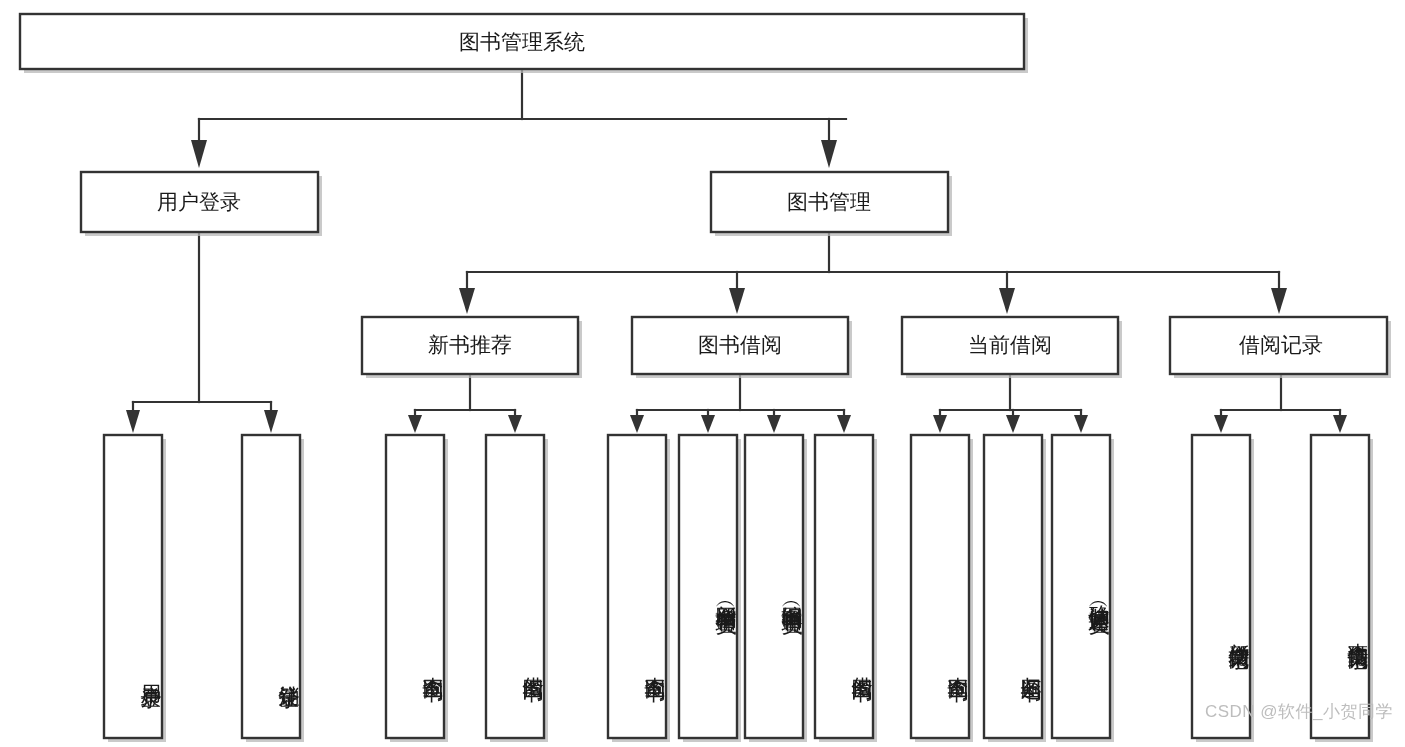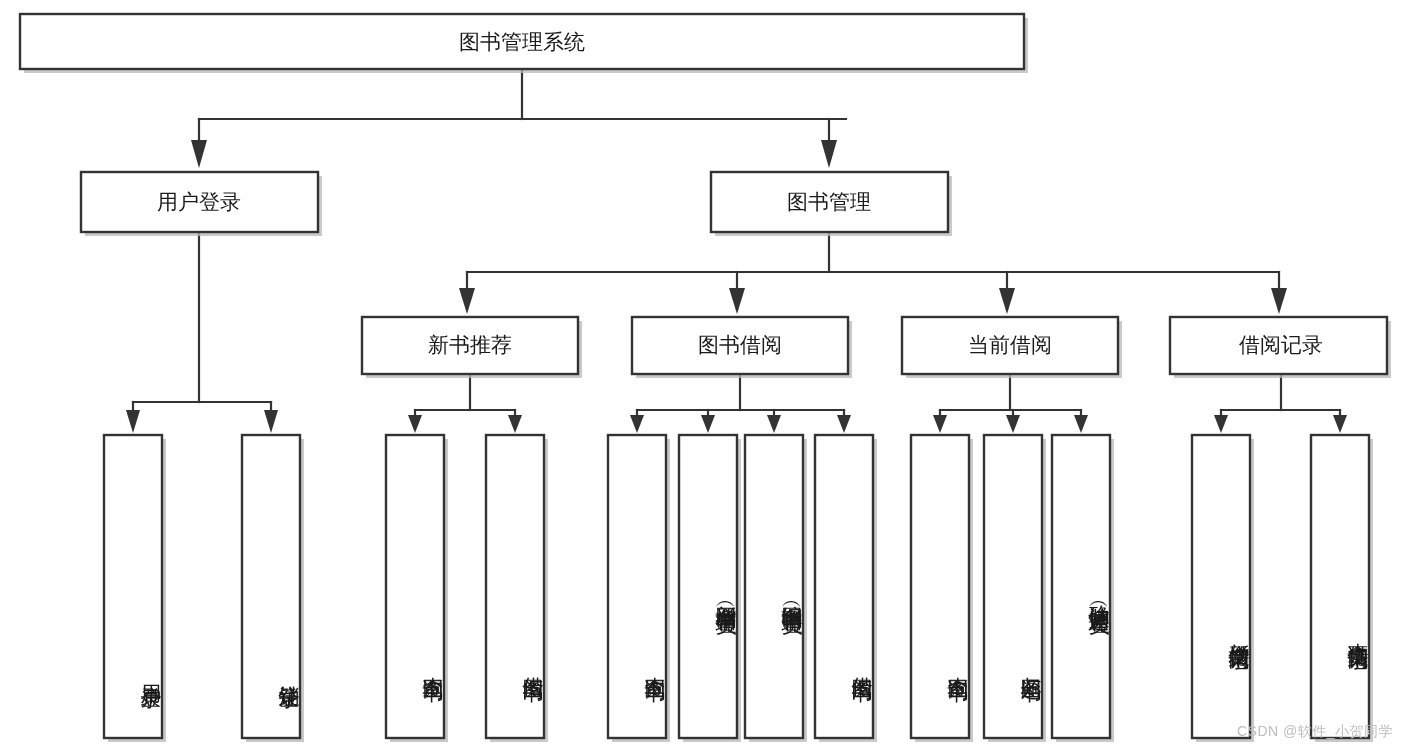--- a/index.html
+++ b/index.html
@@ -65,23 +65,23 @@
     font-size: 21px;
     line-height: 1.06;
     letter-spacing: 1.5px;
     color: #1a1a1a;
     white-space: nowrap;
     pointer-events: none;
   }
   #watermark {
     position: absolute;
     right: 12px;
-    bottom: 6px;
-    font-family: "Liberation Sans", "DejaVu Sans", sans-serif;
-    font-size: 14px;
+    bottom: 24px;
+    font-family: "Liberation Sans", "DejaVu Sans", sans-serif;
+    font-size: 17px;
     color: #bdbdbd;
     letter-spacing: 0.5px;
     white-space: nowrap;
   }
 </style>
 </head>
 <body>
 
 <div id="diagram-root">
 

